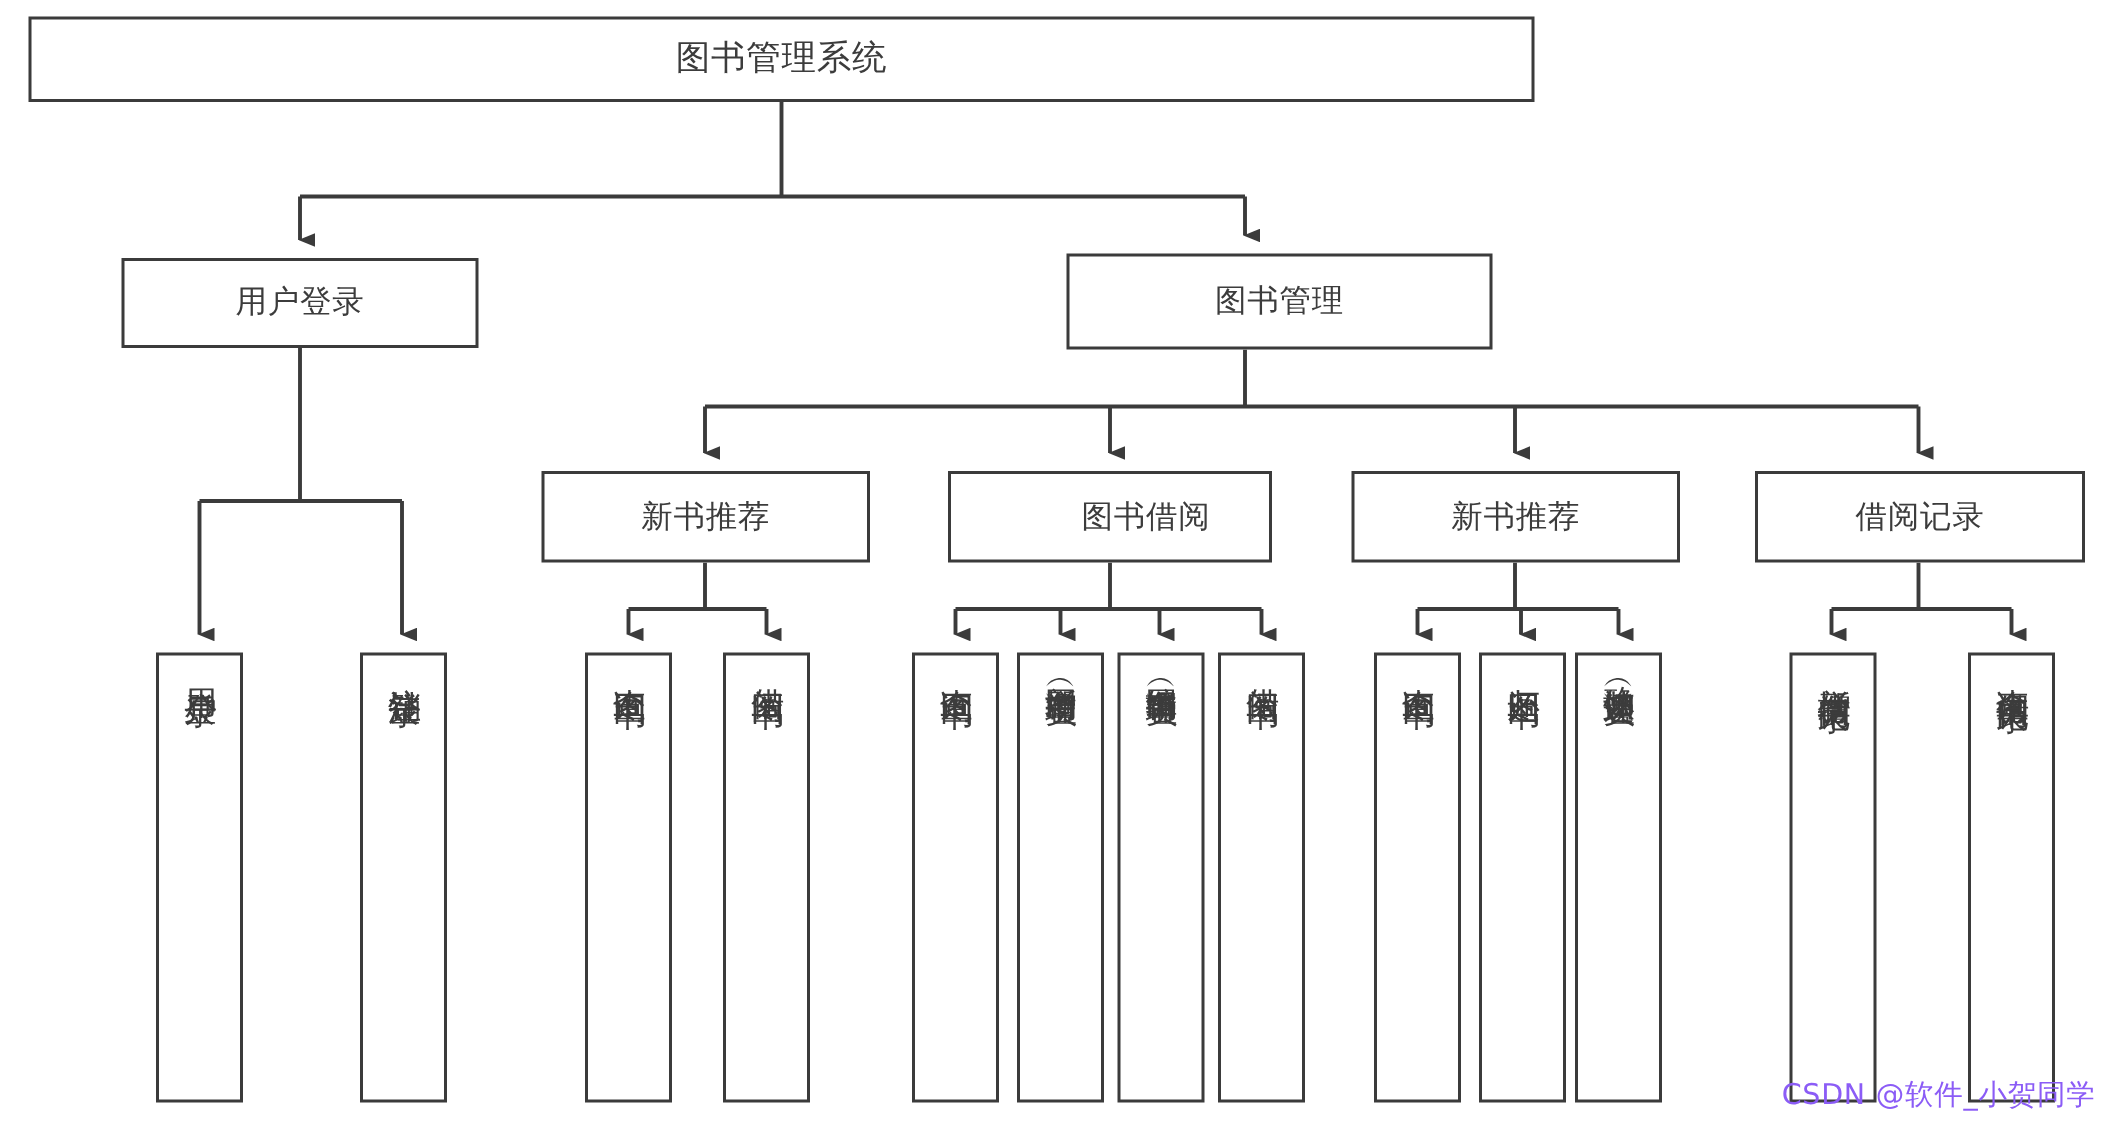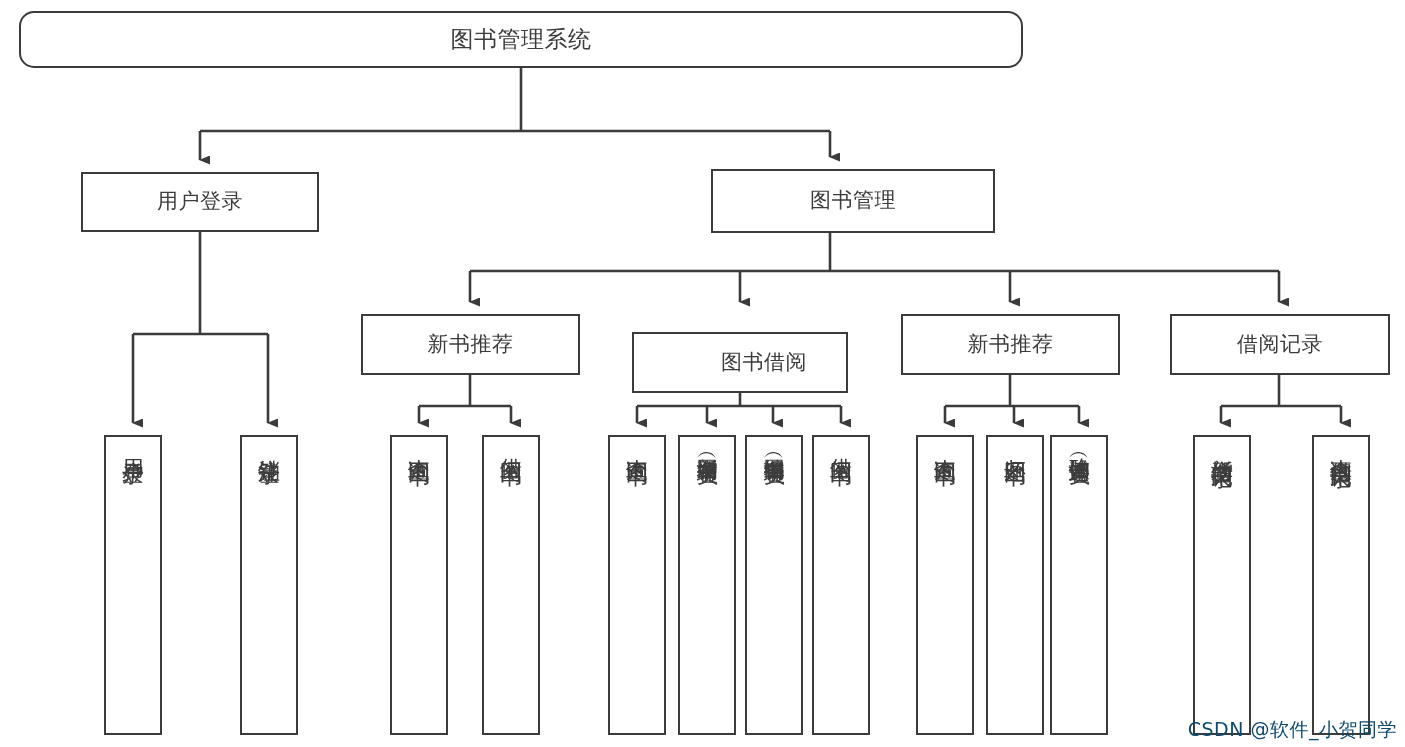--- a/index.html
+++ b/index.html
@@ -64,21 +64,21 @@
     letter-spacing: 1px;
   }
   #root-node .label {
     font-size: 23px;
   }
   #watermark {
     position: absolute;
     right: 8px;
     bottom: 4px;
     font-size: 19px;
-    color: #0c4a6e;
+    color: #8b5cf6;
     letter-spacing: 0.5px;
     white-space: nowrap;
     user-select: none;
   }
 </style>
 </head>
 <body>
 
 <div id="diagram-root">
 
@@ -125,37 +125,37 @@
       <line x1="1014" y1="406" x2="1014" y2="423" marker-end="url(#arrowhead)"></line>
       <line x1="1079" y1="406" x2="1079" y2="423" marker-end="url(#arrowhead)"></line>
 
       <line x1="1279" y1="375" x2="1279" y2="406"></line>
       <line x1="1221" y1="406" x2="1341" y2="406"></line>
       <line x1="1221" y1="406" x2="1221" y2="423" marker-end="url(#arrowhead)"></line>
       <line x1="1341" y1="406" x2="1341" y2="423" marker-end="url(#arrowhead)"></line>
     </g>
   </svg>
 
-  <div class="node horiz" id="root-node" style="left:19px; top:11px; width:1004px; height:57px;border-radius:15px;">
+  <div class="node horiz" id="root-node" style="left:19px; top:11px; width:1004px; height:57px;">
     <span class="label">图书管理系统</span>
   </div>
 
   <div class="node horiz" style="left:81px; top:172px; width:238px; height:60px;">
     <span class="label">用户登录</span>
   </div>
 
   <div class="node horiz" style="left:711px; top:169px; width:284px; height:64px;">
     <span class="label">图书管理</span>
   </div>
 
   <div class="node horiz" style="left:361px; top:314px; width:219px; height:61px;">
     <span class="label">新书推荐</span>
   </div>
 
-  <div class="node horiz" style="left:632px; top:332px; width:216px; height:61px;padding-left:48px;">
+  <div class="node horiz" style="left:632px; top:314px; width:216px; height:61px;padding-left:48px;">
     <span class="label">图书借阅</span>
   </div>
 
   <div class="node horiz" style="left:901px; top:314px; width:219px; height:61px;">
     <span class="label">新书推荐</span>
   </div>
 
   <div class="node horiz" style="left:1170px; top:314px; width:220px; height:61px;align-items:center;">
     <span class="label">借阅记录</span>
   </div>

